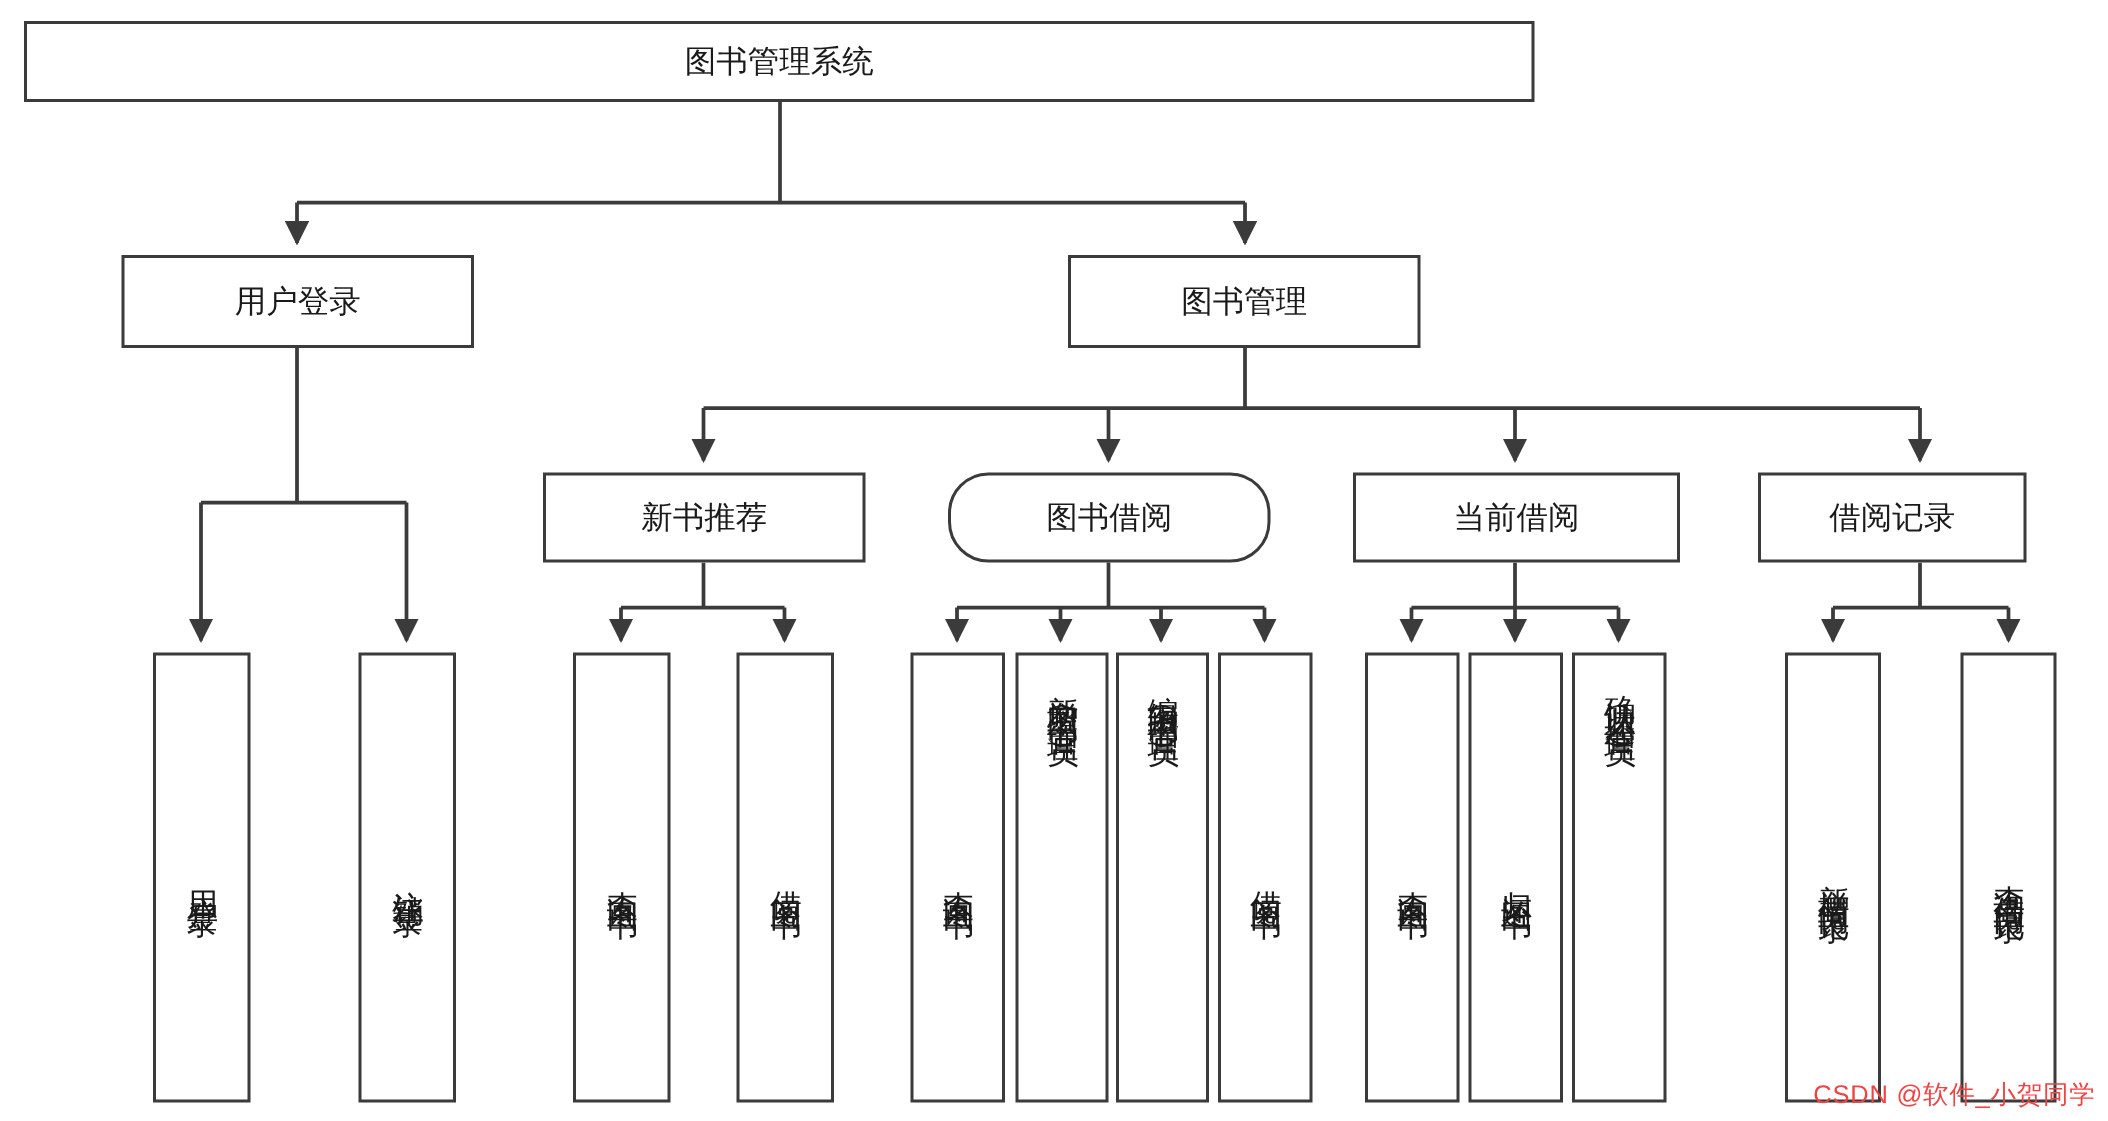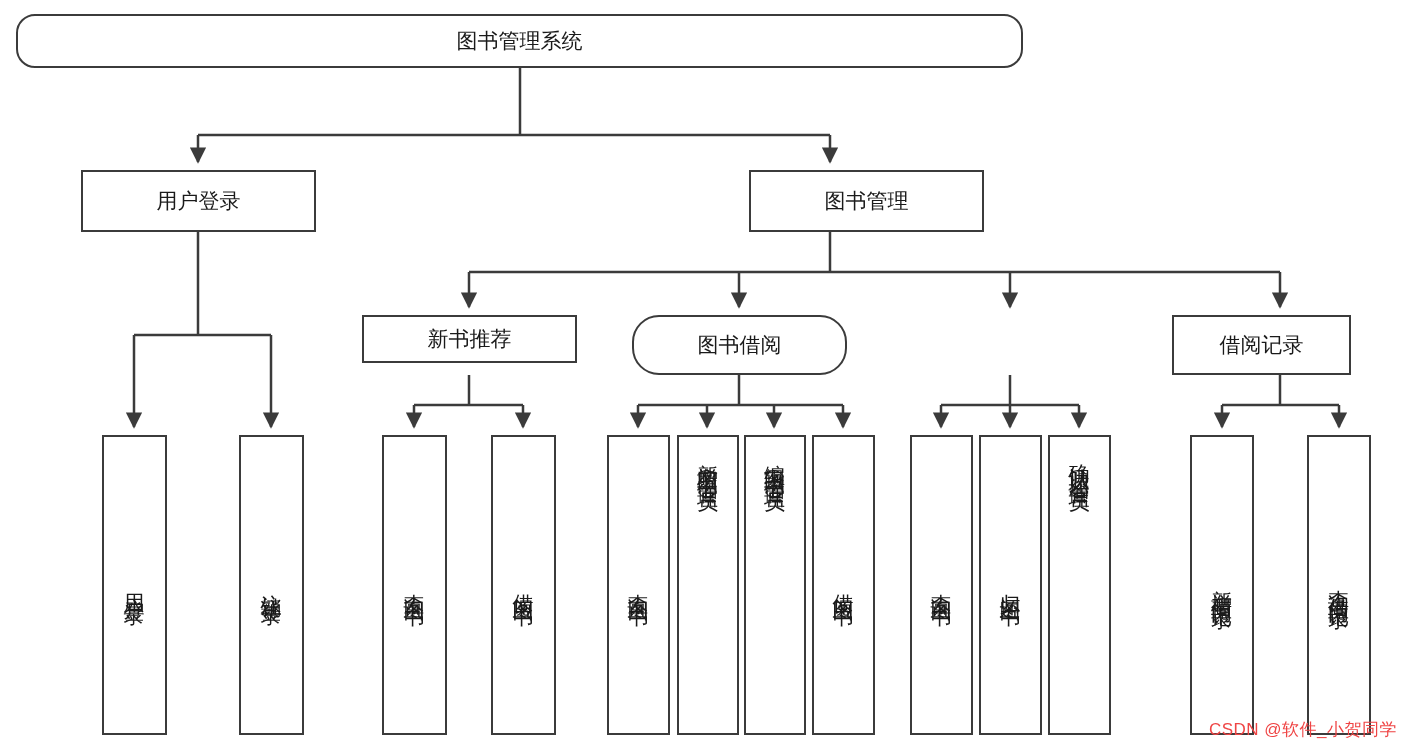--- a/index.html
+++ b/index.html
@@ -93,40 +93,43 @@
       <path d="M 1079 405 L 1079 427" marker-end="url(#arrow)"></path>
 
       <path d="M 1280 375 L 1280 405"></path>
       <path d="M 1222 405 L 1339 405"></path>
       <path d="M 1222 405 L 1222 427" marker-end="url(#arrow)"></path>
       <path d="M 1339 405 L 1339 427" marker-end="url(#arrow)"></path>
 
     </g>
   </svg>
 
-  <div class="node root" style="left:16px;top:14px;width:1007px;height:54px;border-radius:19px;">
+  <div class="node root" style="left:16px;top:14px;width:1007px;height:54px;">
     <span class="htext">图书管理系统</span>
   </div>
 
   <div class="node lvl1" style="left:81px;top:170px;width:235px;height:62px;">
     <span class="htext">用户登录</span>
   </div>
 
-  <div class="node lvl1" style="left:712px;top:170px;width:235px;height:62px;margin-left:37px;">
+  <div class="node lvl1" style="left:712px;top:170px;width:235px;height:62px;">
     <span class="htext">图书管理</span>
   </div>
 
-  <div class="node lvl2" style="left:362px;top:315px;width:215px;height:48px;">
+  <div class="node lvl2" style="left:362px;top:315px;width:215px;height:60px;">
     <span class="htext">新书推荐</span>
   </div>
 
   <div class="node lvl2" style="left:632px;top:315px;width:215px;height:60px;border-radius:27px;">
     <span class="htext">图书借阅</span>
   </div>
 
+  <div class="node lvl2" style="left:902px;top:315px;width:218px;height:60px;">
+    <span class="htext">当前借阅</span>
+  </div>
 
   <div class="node lvl2" style="left:1172px;top:315px;width:179px;height:60px;">
     <span class="htext">借阅记录</span>
   </div>
 
   <div class="node leaf mid" style="left:102px;top:435px;width:65px;height:300px;">
     <span class="vtext">用户登录</span>
   </div>
 
   <div class="node leaf mid" style="left:239px;top:435px;width:65px;height:300px;">

